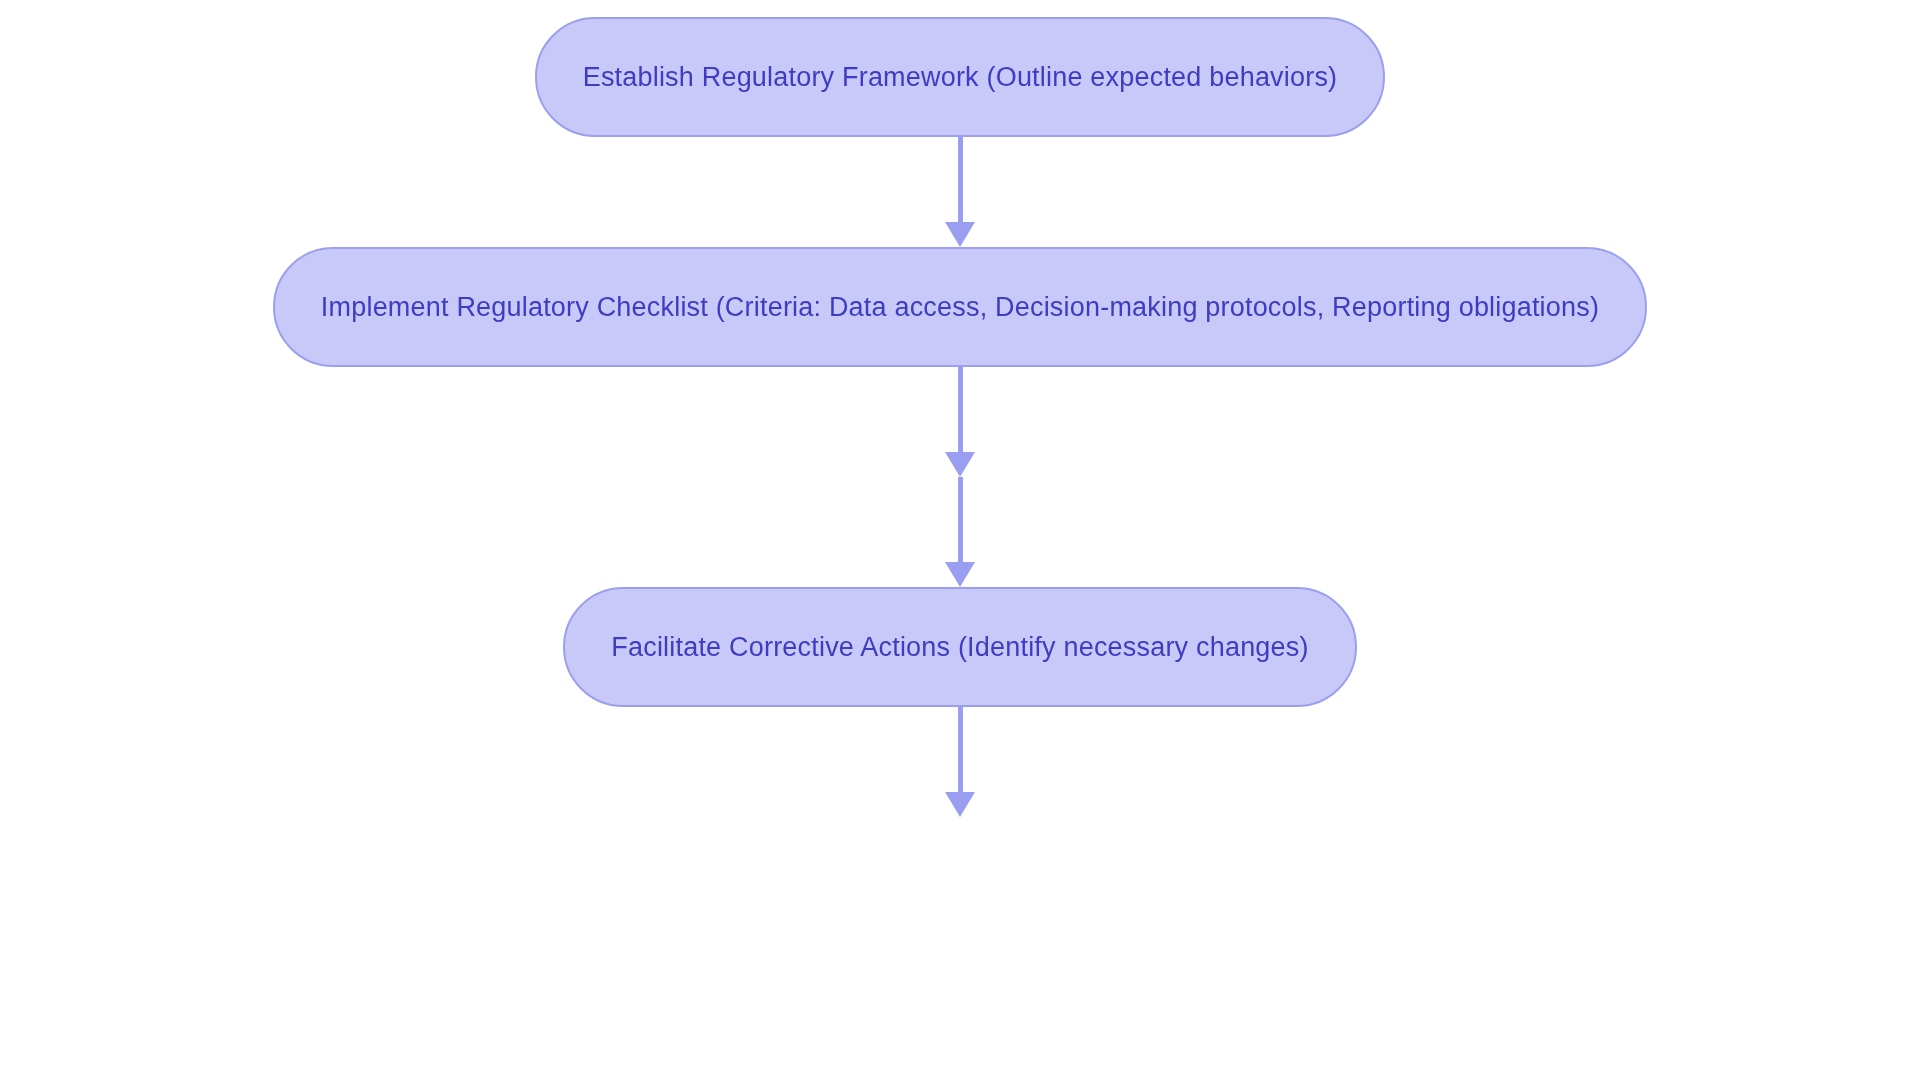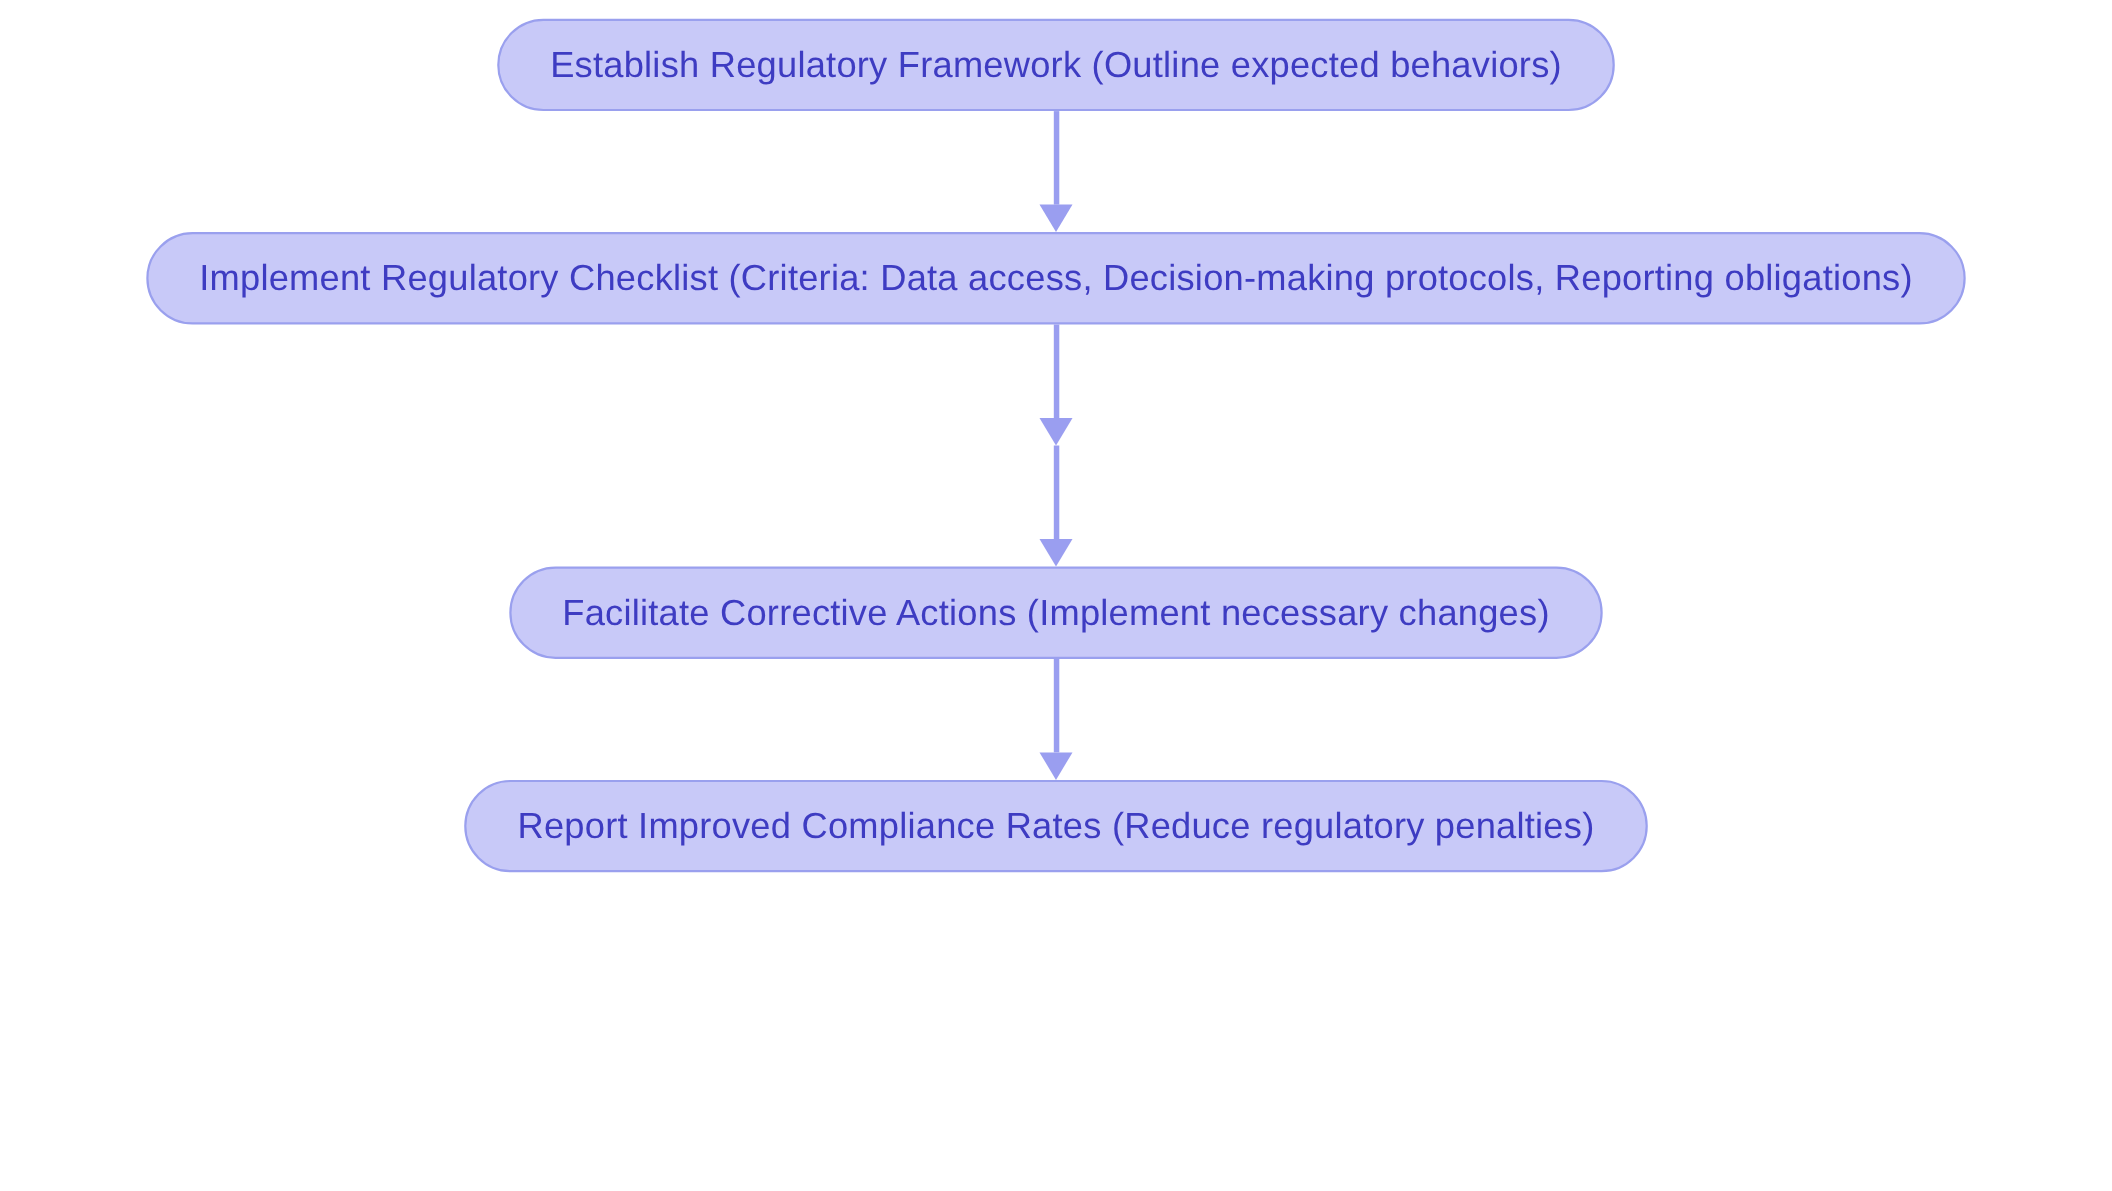--- a/index.html
+++ b/index.html
@@ -13,30 +13,30 @@
     height: 1083px;
     background: #ffffff;
     overflow: hidden;
     display: flex;
     flex-direction: column;
     align-items: center;
     font-family: "Liberation Sans", sans-serif;
   }
   .node {
     box-sizing: border-box;
-    height: 84px;
+    height: 120px;
     border-radius: 60px;
     background: var(--node-fill, #c8c9f8);
     border: 2px solid var(--node-border, #9aa0ee);
     color: var(--node-text, #3e3cc2);
     display: flex;
     align-items: center;
     justify-content: flex-start;
     padding: 0 46px;
-    font-size: 33px;
+    font-size: 27px;
     font-weight: 500;
     letter-spacing: 0.2px;
     white-space: nowrap;
     flex: 0 0 auto;
   }
   .node:first-child {
     margin-top: 17px;
   }
   .arrow {
     flex: 0 0 auto;
@@ -85,25 +85,22 @@
     <div class="head"></div>
   </div>
 
 
   <div class="arrow">
     <div class="stem"></div>
     <div class="head"></div>
   </div>
 
   <div class="node">
-    <span class="node-label">Facilitate Corrective Actions (Implement necessary changes)</span>
+    <span class="node-label">Facilitate Corrective Actions (Identify necessary changes)</span>
   </div>
 
   <div class="arrow">
     <div class="stem"></div>
     <div class="head"></div>
   </div>
 
-  <div class="node">
-    <span class="node-label">Report Improved Compliance Rates (Reduce regulatory penalties)</span>
-  </div>
 
 </div>
 
 </body></html>

